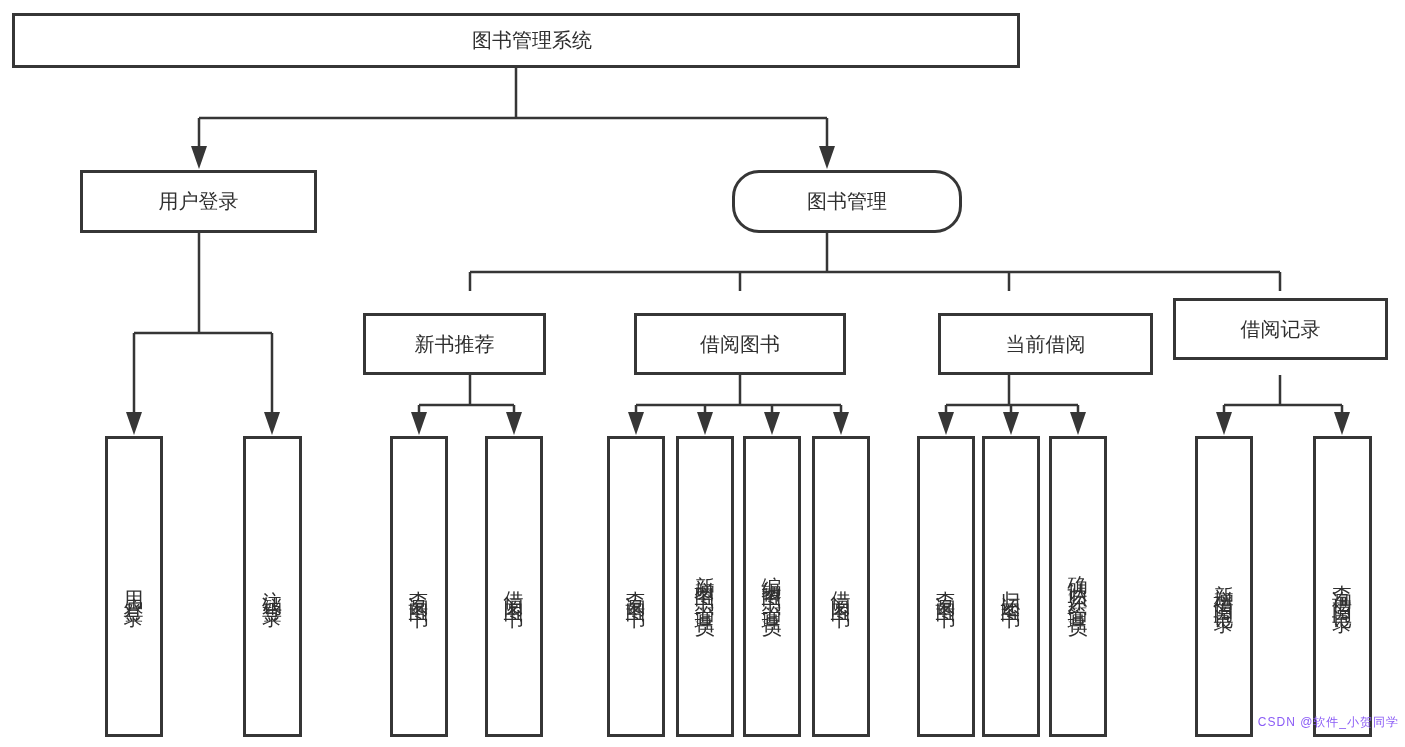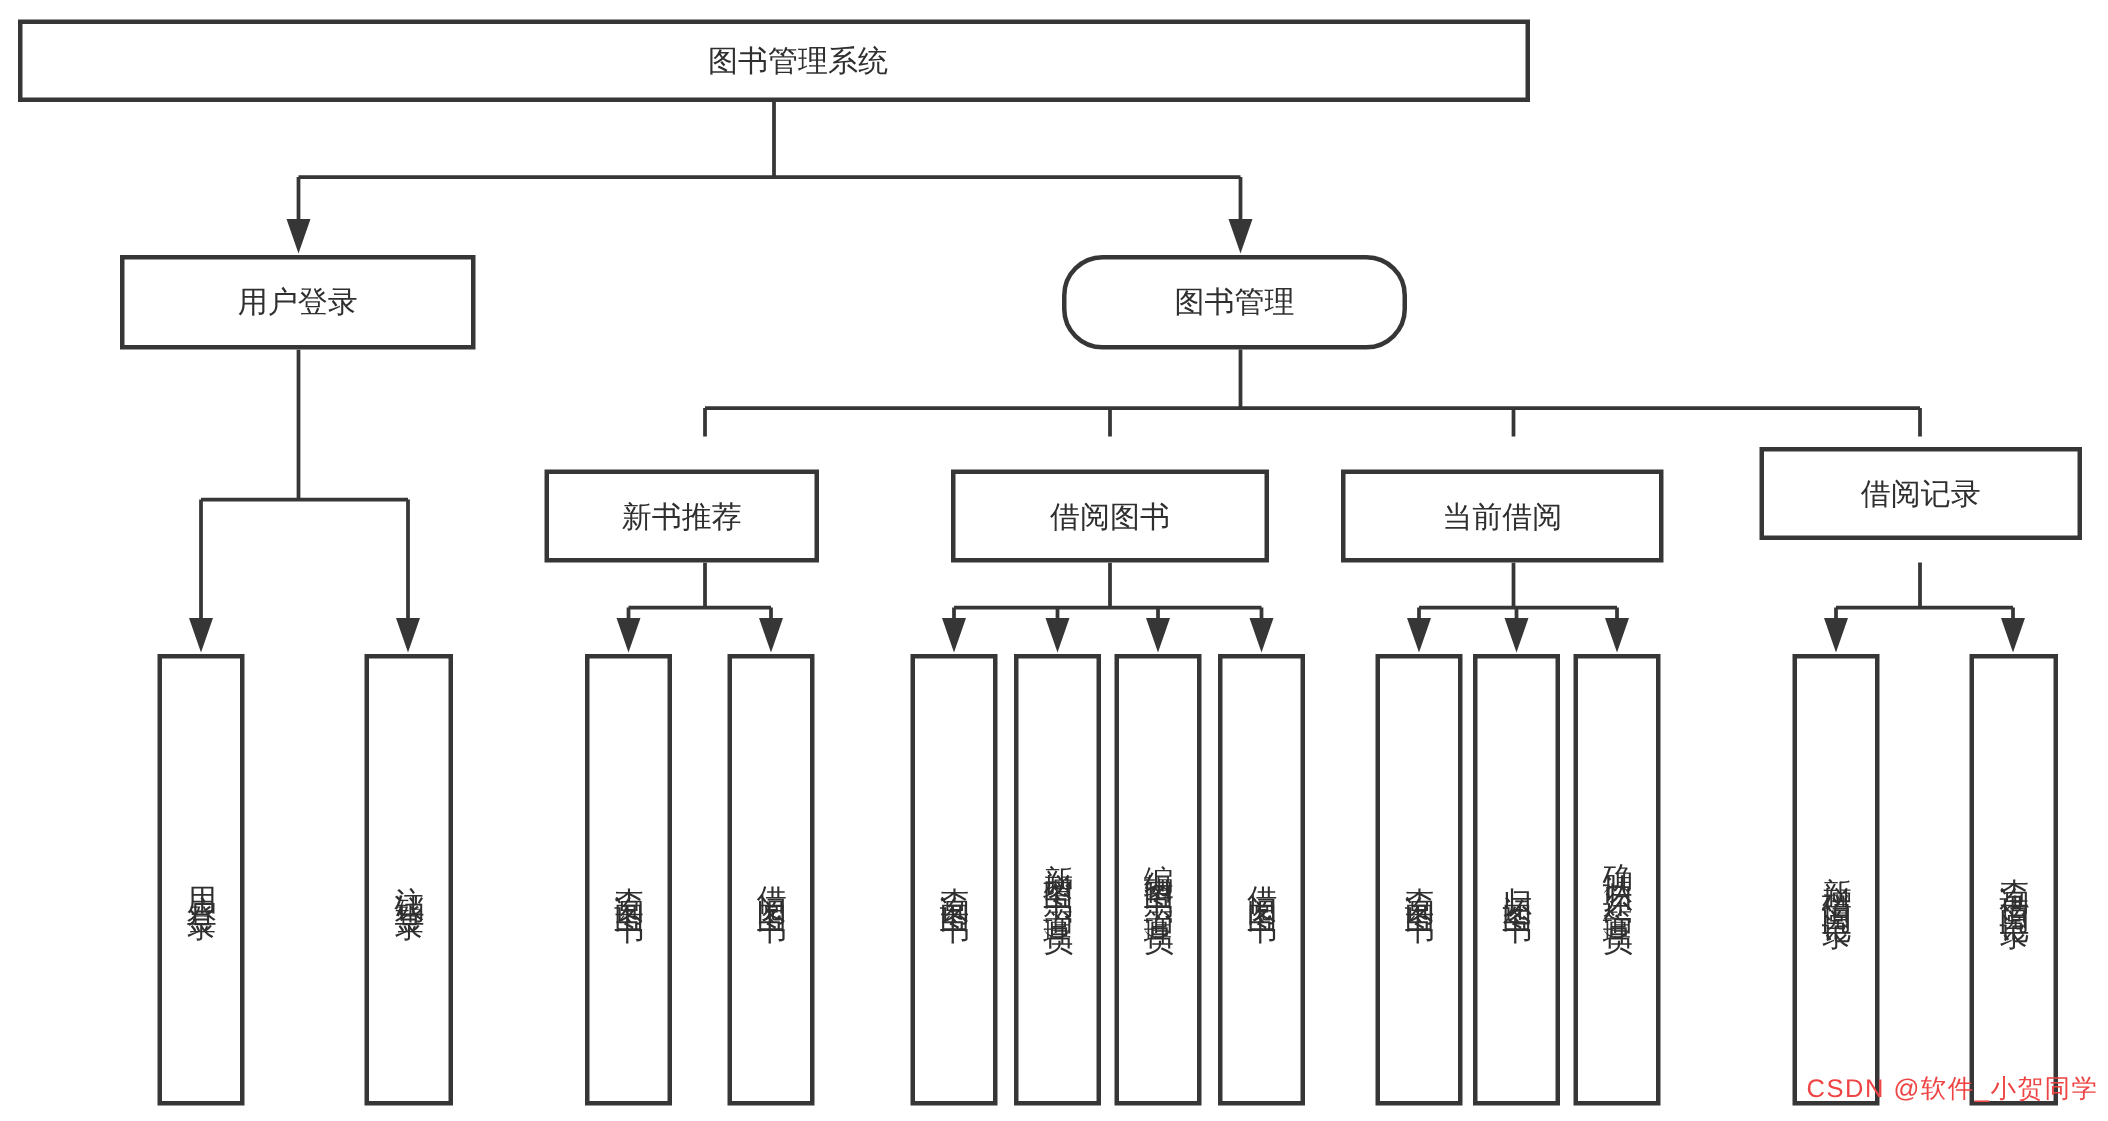--- a/index.html
+++ b/index.html
@@ -23,22 +23,22 @@
   }
   .leaf span {
     writing-mode:vertical-rl;
     letter-spacing:6px;
     line-height:1.1;
     font-size:20px;
   }
   .watermark {
     position:absolute;
     right:6px; top:714px;
-    color:#ef4444;
-    font-size:17px;
+    color:#8b5cf6;
+    font-size:12px;
     letter-spacing:1px;
     white-space:nowrap;
   }
 </style>
 </head>
 <body>
 
 <div class="canvas">
 
   <svg class="svg-layer" viewBox="0 0 1405 747" xmlns="http://www.w3.org/2000/svg">
@@ -70,31 +70,31 @@
     </g>
   </svg>
 
   <div class="node" style="left:12px; top:13px; width:1008px; height:55px;padding-left:32px;">
     <span>图书管理系统</span>
   </div>
 
   <div class="node" style="left:80px; top:170px; width:237px; height:63px;">
     <span>用户登录</span>
   </div>
-  <div class="node" style="left:708px; top:170px; width:230px; height:63px;border-radius:27px;">
+  <div class="node" style="left:732px; top:170px; width:230px; height:63px;border-radius:27px;">
     <span>图书管理</span>
   </div>
 
   <div class="node" style="left:363px; top:313px; width:183px; height:62px;">
     <span>新书推荐</span>
   </div>
   <div class="node" style="left:634px; top:313px; width:212px; height:62px;">
     <span>借阅图书</span>
   </div>
-  <div class="node" style="left:894px; top:313px; width:215px; height:62px;">
+  <div class="node" style="left:938px; top:313px; width:215px; height:62px;">
     <span>当前借阅</span>
   </div>
   <div class="node" style="left:1173px; top:298px; width:215px; height:62px;">
     <span>借阅记录</span>
   </div>
 
   <div class="node leaf" style="left:105px; top:436px; width:58px; height:301px;">
     <span>用户登录</span>
   </div>
   <div class="node leaf" style="left:243px; top:436px; width:59px; height:301px;">

